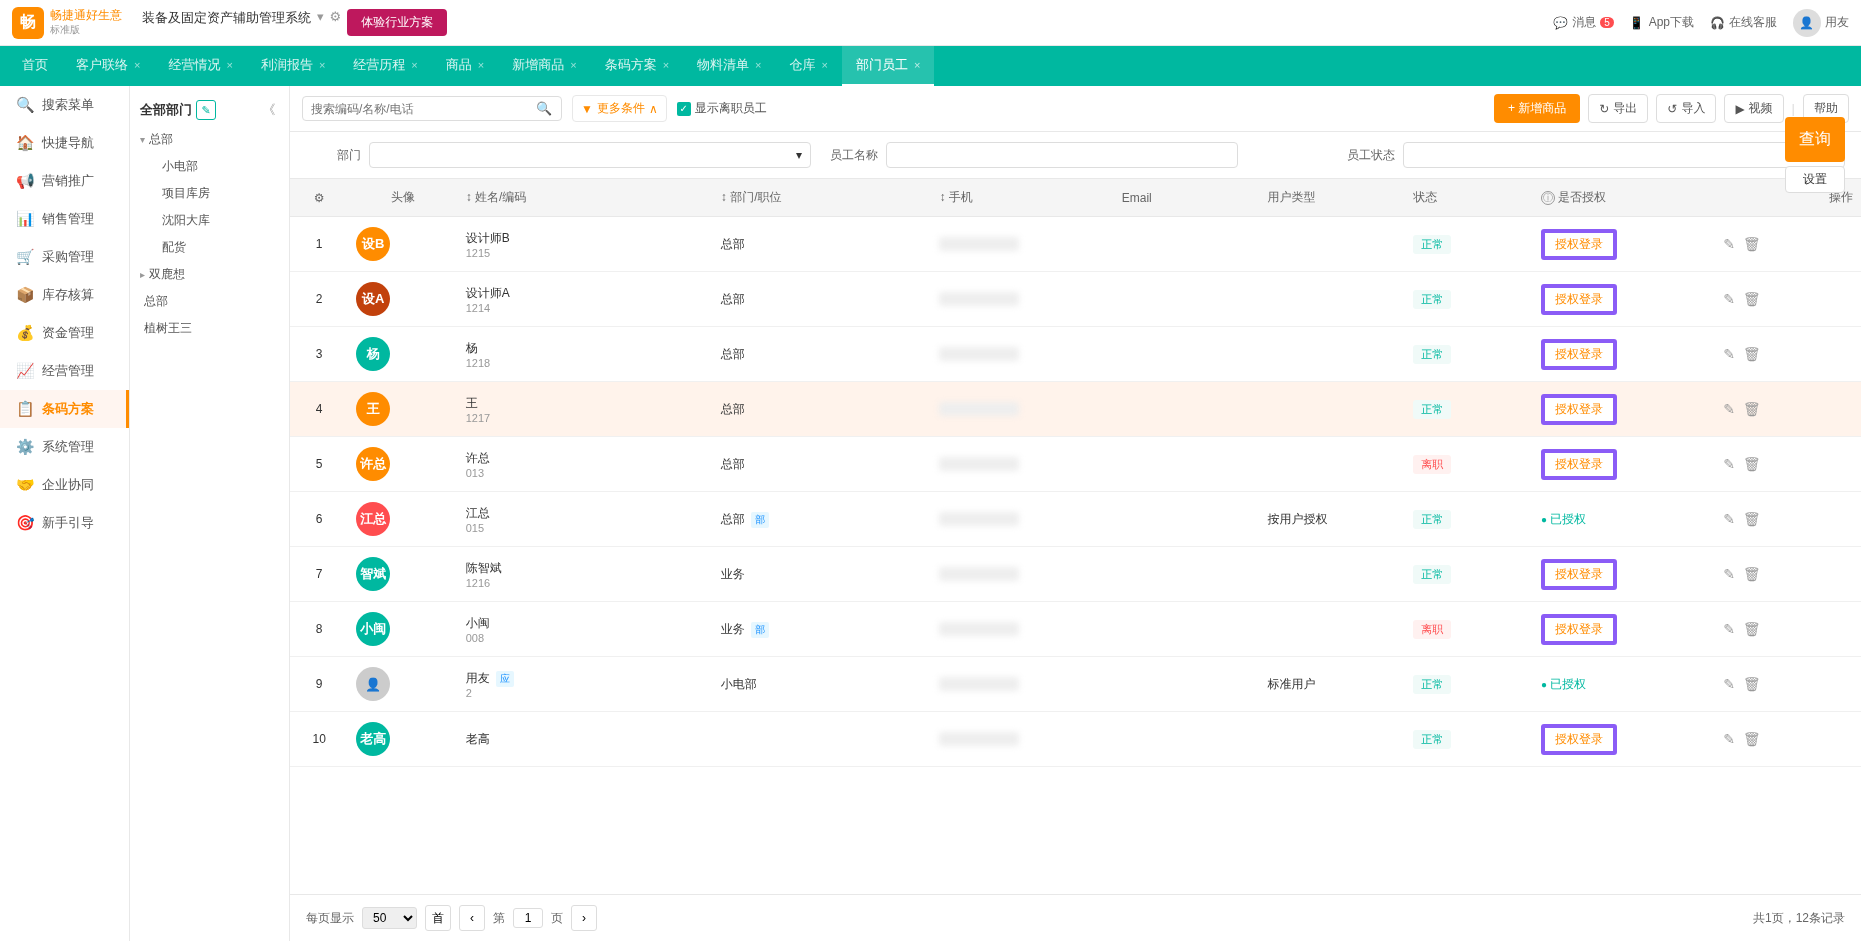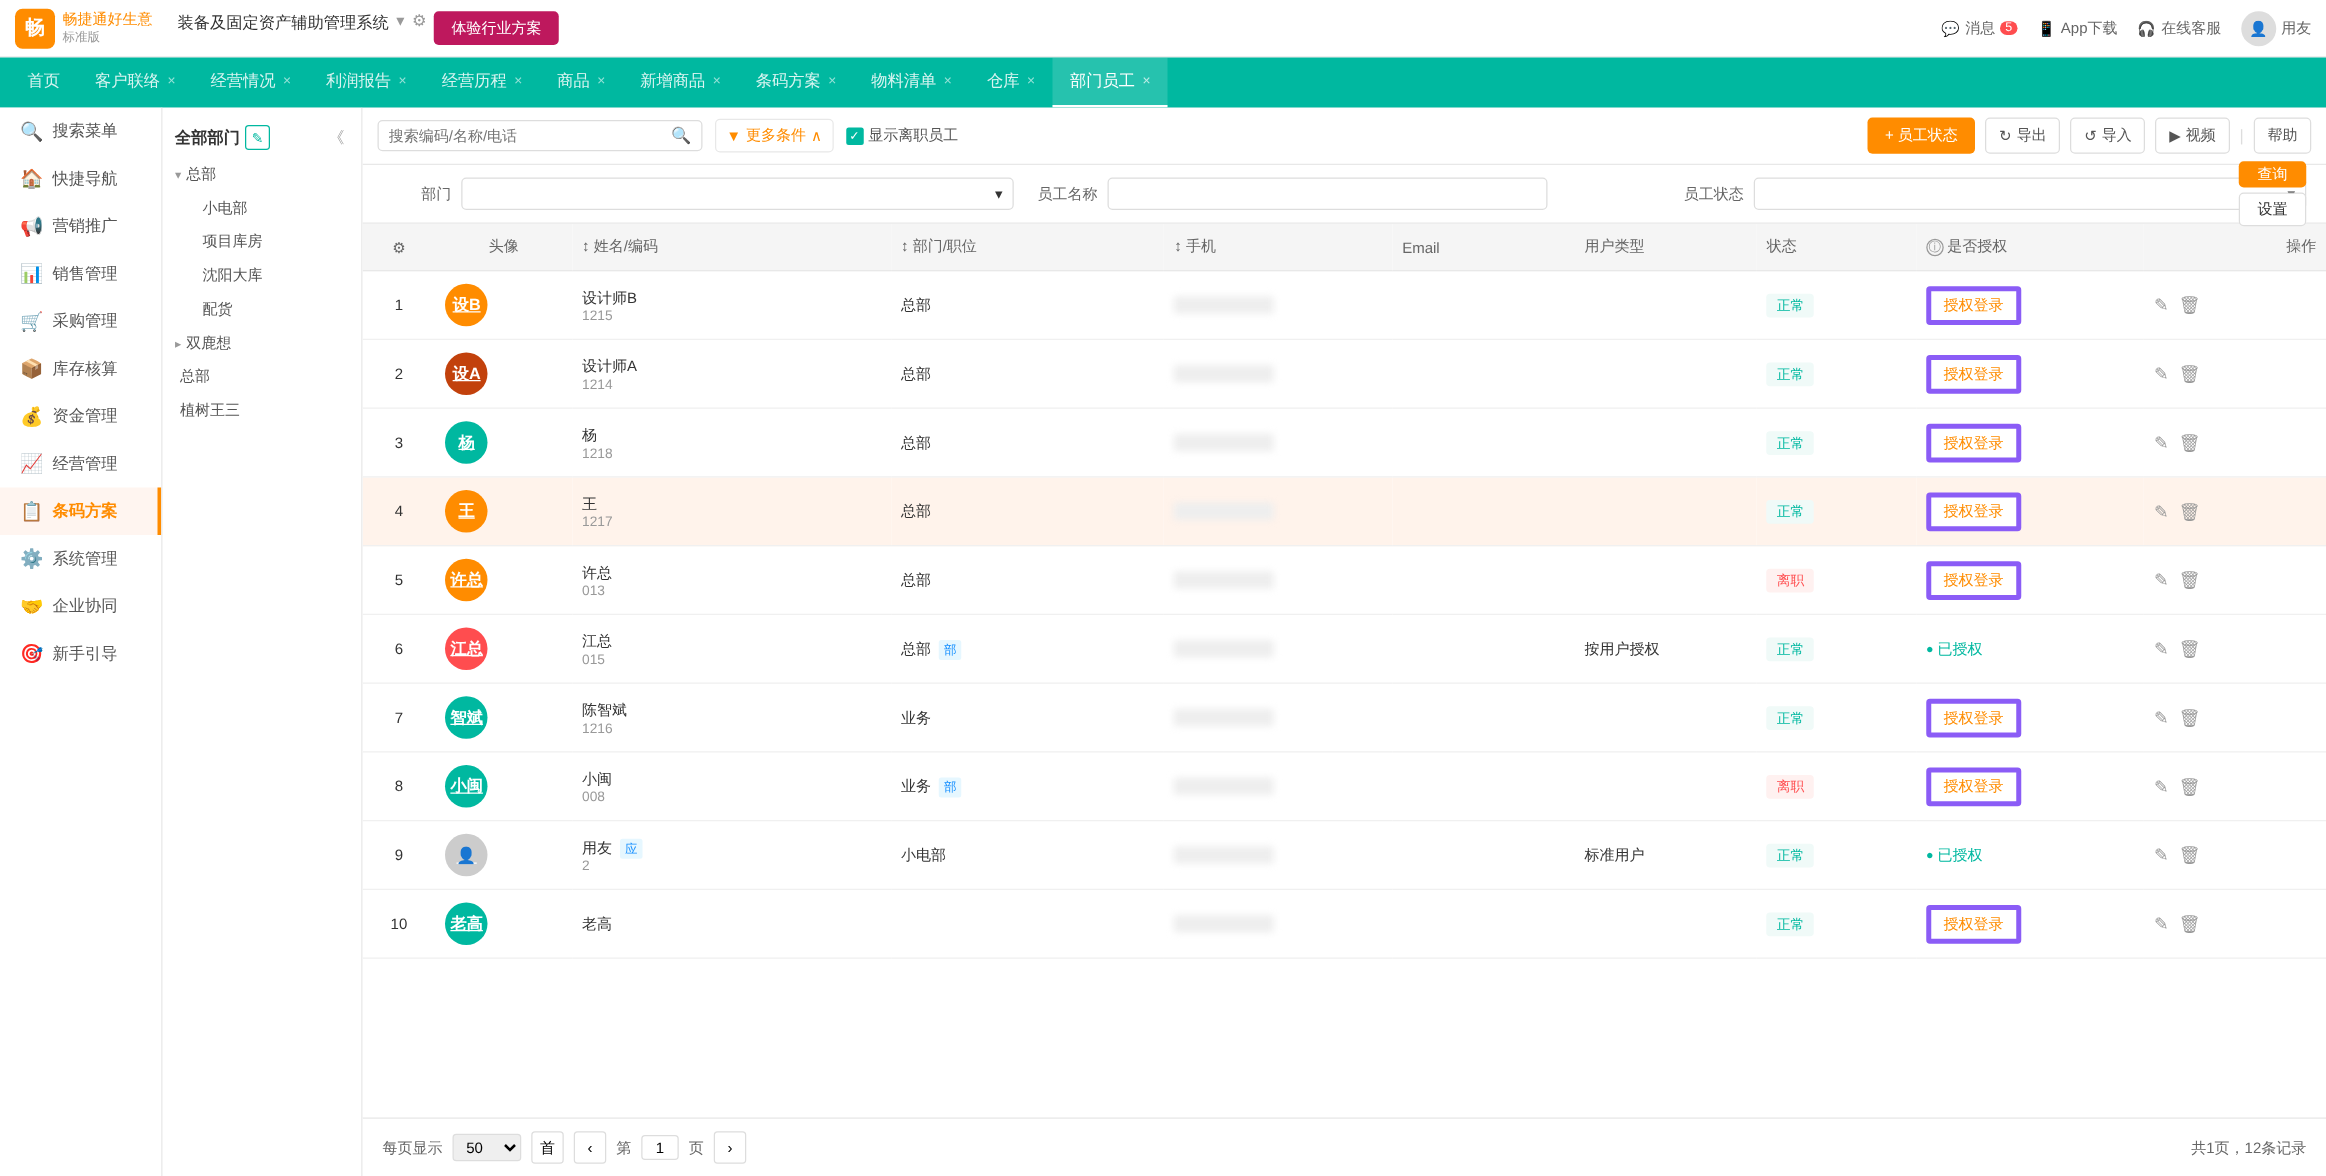--- a/index.html
+++ b/index.html
@@ -61,31 +61,31 @@
     .btn-add { background: #ff8c00; color: #fff; border: none; padding: 6px 14px; border-radius: 4px; cursor: pointer; font-size: 12px; display: flex; align-items: center; gap: 4px; }
     .btn-outline { border: 1px solid #ddd; background: #fff; padding: 5px 10px; border-radius: 4px; cursor: pointer; font-size: 12px; color: #555; display: flex; align-items: center; gap: 4px; }
 
     
     .filter-section { background: #fff; padding: 10px 16px; border-bottom: 1px solid #e8e8e8; display: grid; grid-template-columns: 1fr 1fr 1fr; gap: 12px; position: relative; }
     .filter-row { display: flex; align-items: center; gap: 8px; }
     .filter-label { font-size: 12px; color: #666; white-space: nowrap; min-width: 55px; text-align: right; }
     .filter-select { flex: 1; border: 1px solid #ddd; border-radius: 4px; padding: 5px 8px; font-size: 12px; display: flex; align-items: center; justify-content: space-between; cursor: pointer; background: #fff; }
     .filter-input { flex: 1; border: 1px solid #ddd; border-radius: 4px; padding: 5px 8px; font-size: 12px; outline: none; }
     .filter-btn-group { position: absolute; right: 16px; top: 50%; transform: translateY(-50%); display: flex; flex-direction: column; gap: 4px; }
-    .btn-query { background: #ff8c00; color: #fff; border: none; padding: 2px 14px; border-radius: 4px; cursor: pointer; font-size: 12px; }
+    .btn-query { background: #ff8c00; color: #fff; border: none; padding: 12px 14px; border-radius: 4px; cursor: pointer; font-size: 16px; }
     .btn-reset { background: #fff; color: #333; border: 1px solid #ddd; padding: 4px 14px; border-radius: 4px; cursor: pointer; font-size: 12px; }
 
     
     .table-section { flex: 1; overflow: auto; background: #fff; margin: 0; }
     table { width: 100%; border-collapse: collapse; }
     thead tr { background: #f5f5f5; }
     th { padding: 10px 8px; font-size: 12px; color: #666; font-weight: normal; text-align: left; border-bottom: 1px solid #e8e8e8; white-space: nowrap; }
     td { padding: 10px 8px; font-size: 12px; color: #333; border-bottom: 1px solid #f0f0f0; vertical-align: middle; }
     tr.highlighted { background: #fff3eb; }
-    .avatar-circle { width: 34px; height: 34px; border-radius: 50%; display: flex; align-items: center; justify-content: center; color: #fff; font-size: 13px; font-weight: bold; text-decoration: underline; }
+    .avatar-circle { width: 34px; height: 34px; border-radius: 50%; display: flex; align-items: center; justify-content: center; color: #fff; font-size: 13px; font-weight: bold; }
     .status-badge { display: inline-block; padding: 2px 8px; border-radius: 3px; font-size: 11px; }
     .status-normal { background: #f0faf8; color: #00b8a0; }
     .status-resigned { background: #fff1f0; color: #ff4d4f; }
     .auth-btn { border: 4px solid #8b5cf6; color: #ff8c00; background: #fff; padding: 3px 10px; border-radius: 3px; font-size: 12px; cursor: pointer; white-space: nowrap; }
     .authorized { color: #00b8a0; font-size: 12px; display: flex; align-items: center; gap: 3px; }
     .authorized::before { content: '●'; font-size: 10px; }
     .action-btns { display: flex; gap: 8px; }
     .action-icon { color: #999; cursor: pointer; font-size: 14px; }
     .dept-tag { display: inline-flex; align-items: center; background: #e6f7ff; color: #1890ff; font-size: 10px; padding: 1px 4px; border-radius: 2px; margin-left: 3px; }
     .blurred { filter: blur(3px); background: #eee; border-radius: 2px; color: transparent; user-select: none; display: inline-block; min-width: 80px; }
@@ -269,21 +269,21 @@
         <div class="more-filter">
           <span>▼</span>
           <span>更多条件</span>
           <span>∧</span>
         </div>
         <div class="show-resigned">
           <div class="checkbox-checked">✓</div>
           <span>显示离职员工</span>
         </div>
         <div class="toolbar-right">
-          <button class="btn-add">+ 员工状态</button>
+          <button class="btn-add">+ 新增商品</button>
           <button class="btn-outline">
             <span>↻</span>
             <span>导出</span>
           </button>
           <button class="btn-outline">
             <span>↺</span>
             <span>导入</span>
           </button>
           <button class="btn-outline">
             <span>▶</span>

